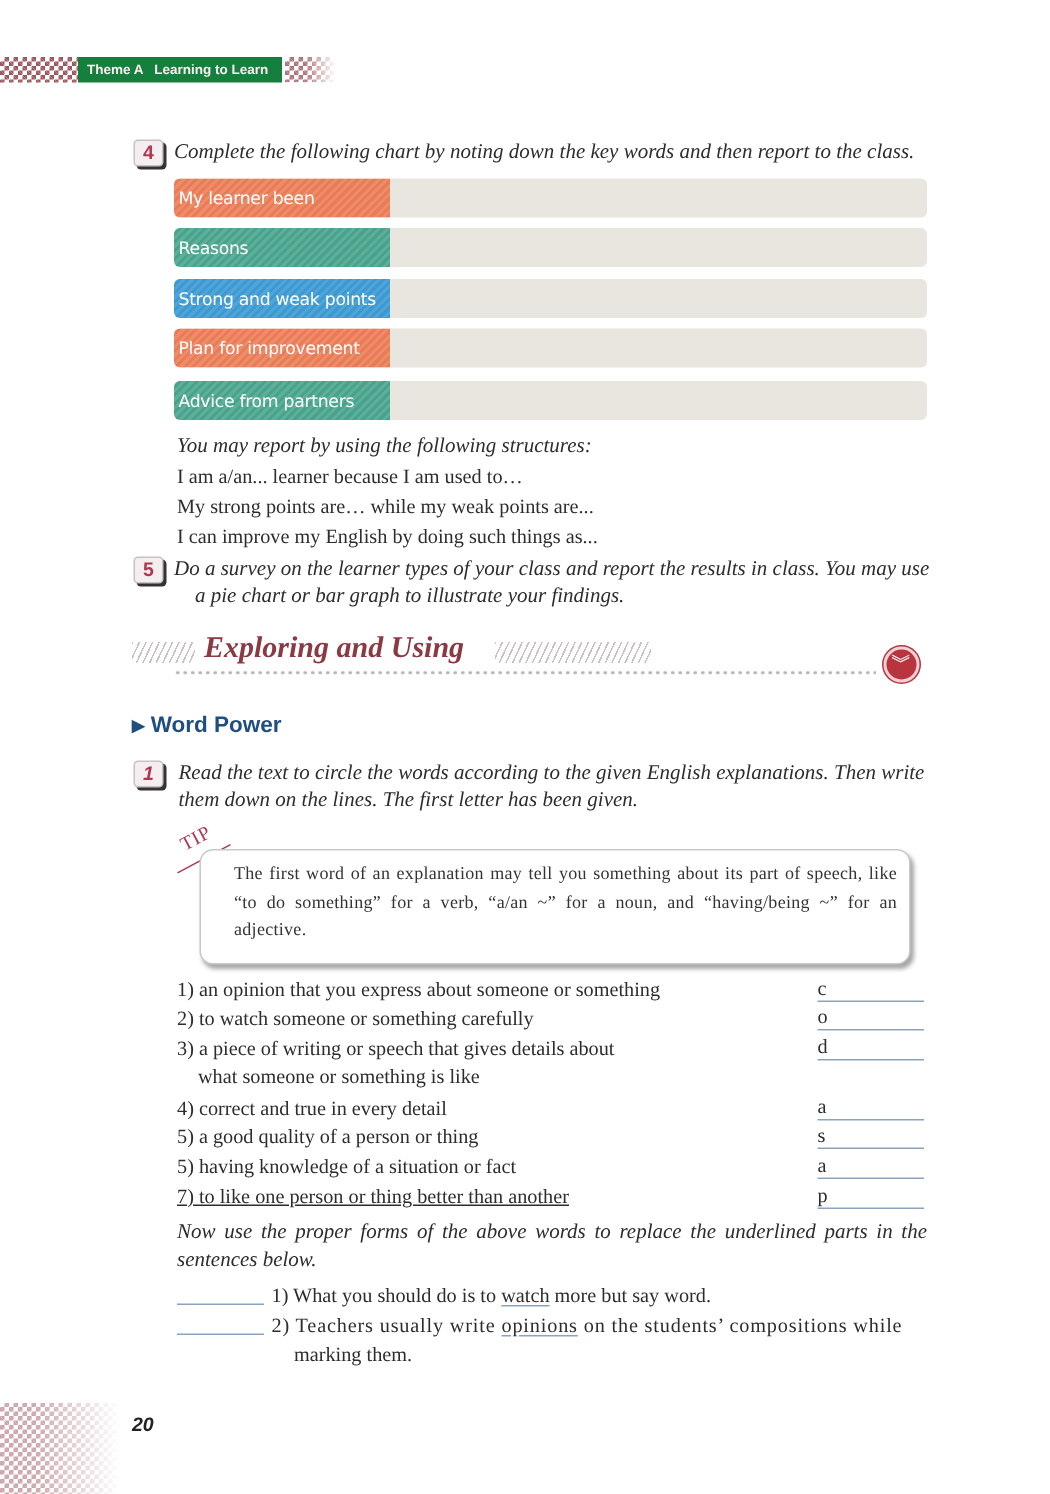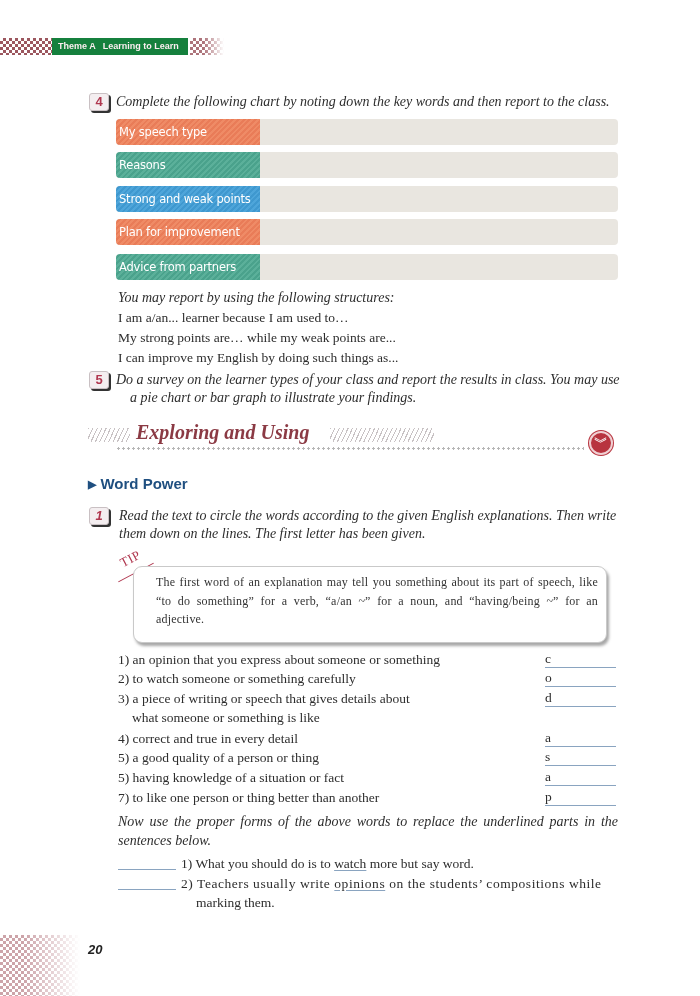--- a/index.html
+++ b/index.html
@@ -125,21 +125,21 @@
 <div class="header">
   <div class="checker-left"></div>
   <div class="header-band"><span>Theme A</span>   <span>Learning to Learn</span></div>
   <div class="checker-right"></div>
 </div>
 
 <div class="num-badge" style="left:89px;top:93px;">4</div>
 <div class="instr" style="left:116px;top:92px;white-space:nowrap;">Complete the following chart by noting down the key words and then report to the class.</div>
 
 <div class="chart-row" style="top:119px;">
-  <div class="chart-label c-orange">My speech type</div>
+  <div class="chart-label c-orange">My learner been</div>
 </div>
 <div class="chart-row" style="top:152px;">
   <div class="chart-label c-teal">Reasons</div>
 </div>
 <div class="chart-row" style="top:186px;">
   <div class="chart-label c-blue">Strong and weak points</div>
 </div>
 <div class="chart-row" style="top:219px;">
   <div class="chart-label c-orange">Plan for improvement</div>
 </div>
@@ -184,21 +184,21 @@
 
 <div class="wl-item" style="top:729px;">4) correct and true in every detail</div>
 <div class="wl-blank" style="top:729px;">a</div>
 
 <div class="wl-item" style="top:748px;">5) a good quality of a person or thing</div>
 <div class="wl-blank" style="top:748px;">s</div>
 
 <div class="wl-item" style="top:768px;">5) having knowledge of a situation or fact</div>
 <div class="wl-blank" style="top:768px;">a</div>
 
-<div class="wl-item" style="top:788px;">7) to like one person or thing better than another</div>
+<div class="wl-item" style="top:788px;text-decoration:underline;">7) to like one person or thing better than another</div>
 <div class="wl-blank" style="top:788px;">p</div>
 
 <div class="instr" style="left:118px;top:812px;width:500px;text-align:justify;text-align-last:justify;white-space:nowrap;">Now use the proper forms of the above words to replace the underlined parts in the</div>
 <div class="instr" style="left:118px;top:831px;white-space:nowrap;">sentences below.</div>
 
 <div class="sent-blank" style="top:856px;"></div>
 <div class="sent" style="left:181px;top:854px;"><span>1) What you should do is to </span><span class="ul">watch</span><span> more but say word.</span></div>
 
 <div class="sent-blank" style="top:876px;"></div>
 <div class="sent" style="left:181px;top:874px;letter-spacing:0.55px;"><span>2) Teachers usually write </span><span class="ul">opinions</span><span> on the students’ compositions while</span></div>

